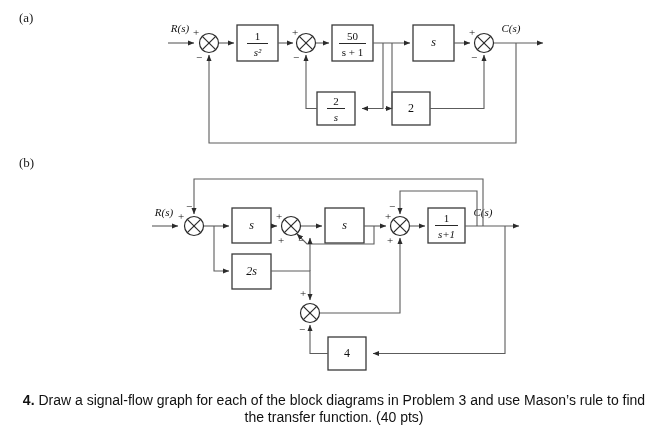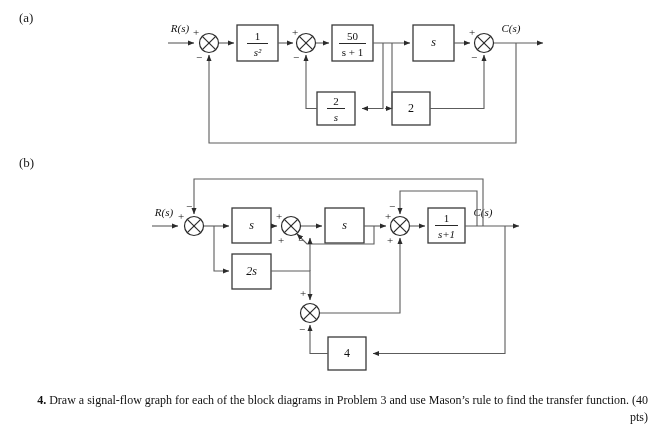--- a/index.html
+++ b/index.html
@@ -74,25 +74,25 @@
     text-anchor: middle;
     dominant-baseline: middle;
   }
   .fracbar { stroke: #111111; stroke-width: 0.9; }
 
   #problem-text {
     position: absolute;
     left: 20px;
     top: 392px;
     width: 628px;
-    font-family: Liberation Serif, serif;
-    font-size: 12px;
+    font-family: Liberation Sans, sans-serif;
+    font-size: 14px;
     line-height: 17px;
     color: #111111;
-    text-align: right;
+    text-align: center;
   }
   #problem-text .num { font-weight: bold; }
 </style>
 </head>
 <body>
 
 <div id="page">
 
   <div class="part-label" id="label-a">(a)</div>
   <div class="part-label" id="label-b">(b)</div>

